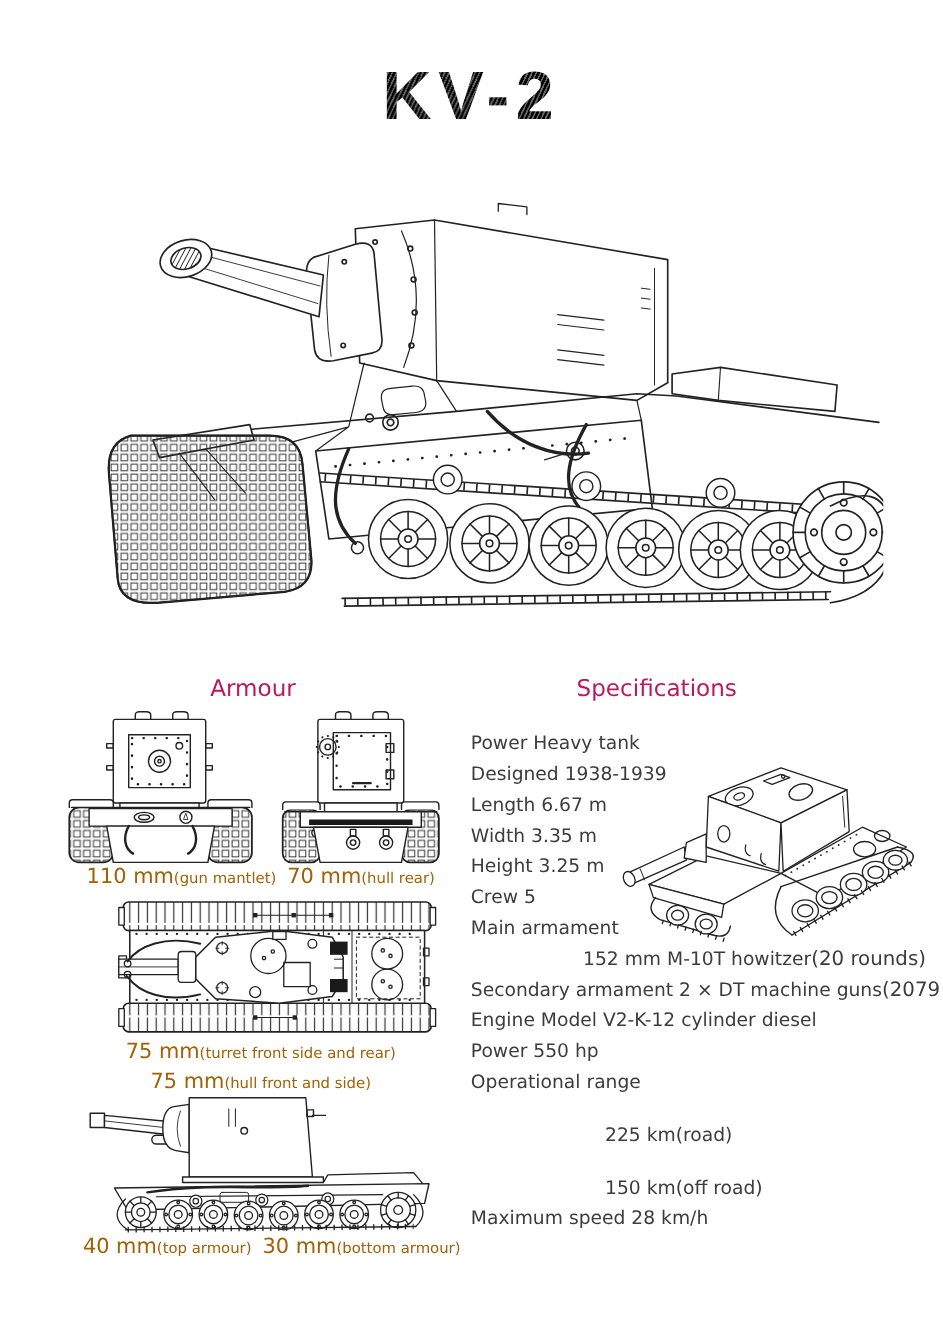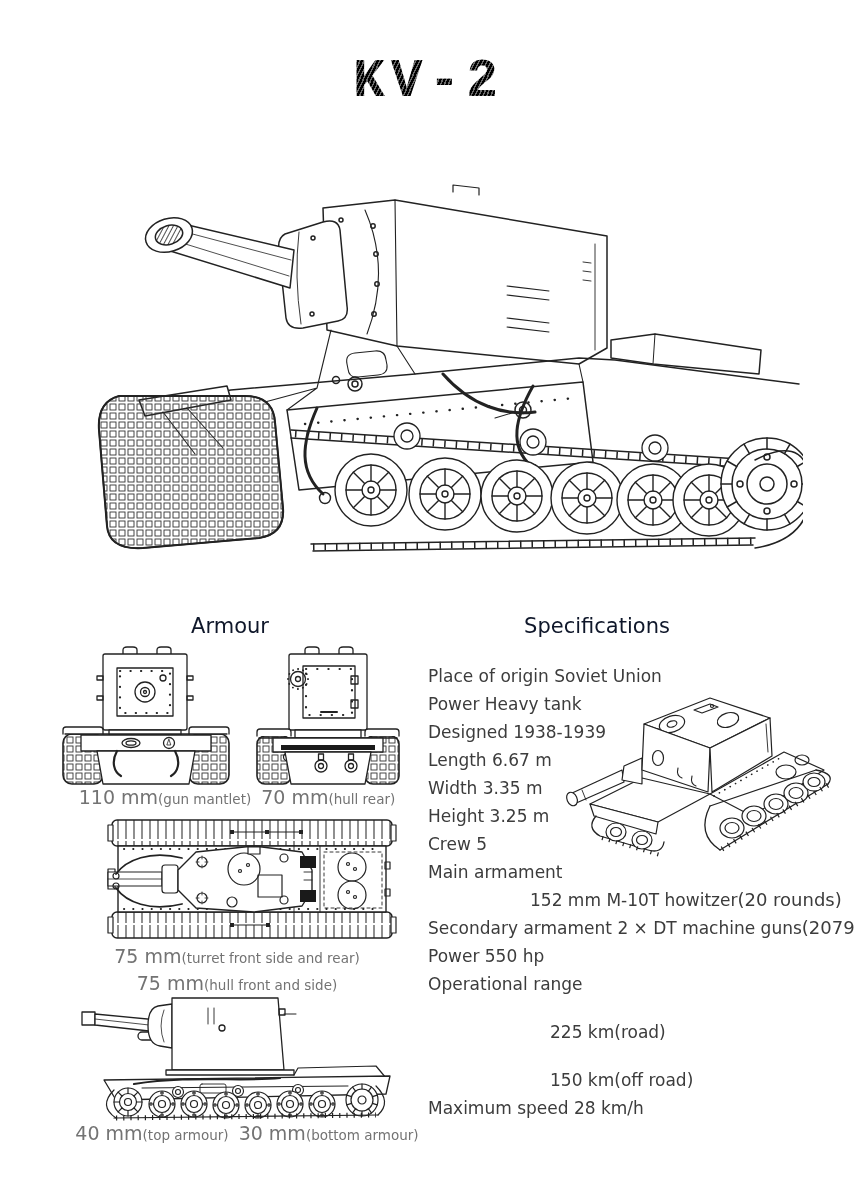--- a/index.html
+++ b/index.html
@@ -1,28 +1,28 @@
 <!DOCTYPE html>
 <html><head>
 <meta charset="utf-8">
 <style>
   html,body{margin:0;padding:0;background:#fff;}
   .page{position:relative;width:857px;height:1200px;background:#ffffff;overflow:hidden;
         font-family:"DejaVu Sans",sans-serif;color:#3a3a3a;}
   .abs{position:absolute;}
   .title{top:52px;left:0;width:857px;text-align:center;}
-  .title-text{font-family:Liberation Mono, monospace;font-weight:bold;font-size:53px;
+  .title-text{font-family:Liberation Sans, sans-serif;font-weight:bold;font-size:62px;
               letter-spacing:6px;color:#1d1d1d;display:inline-block;}
   @supports ((-webkit-background-clip: text)) {
     .title-text{
       background-image:repeating-linear-gradient(115deg,#000 0px,#000 2.2px,#6b6b6b 2.2px,#6b6b6b 3.6px);
       -webkit-background-clip:text;background-clip:text;color:transparent;}
   }
-  .heading{font-size:21px;text-align:center;color:#0f172a;}
-  .cap{text-align:center;white-space:nowrap;color:#737373;}
+  .heading{font-size:21px;text-align:center;color:#be185d;}
+  .cap{text-align:center;white-space:nowrap;color:#a16207;}
   .cap .v{font-size:19px;}
   .cap .n{font-size:13.5px;}
   .cap .g2{margin-left:10px;}
   .cap2-line{line-height:25px;}
   .spec-list{width:430px;}
   .spec-line{font-size:17px;line-height:27px;white-space:nowrap;color:#3c3c3c;}
   .spec-line .note{font-size:18px;}
   .ind1{padding-left:102px;}
   .ind2{padding-left:122px;margin-top:20px;}
   svg{display:block;}
@@ -433,30 +433,30 @@
       <path d="M36,128 Q26,140 40,148 L88,162 Q102,166 104,154" stroke-width="1.3"></path>
       <ellipse cx="56" cy="144" rx="10" ry="9" fill="#fff"></ellipse>
         <ellipse cx="56" cy="144" rx="5.5" ry="4.5"></ellipse>
       <ellipse cx="82" cy="152" rx="10" ry="9" fill="#fff"></ellipse>
         <ellipse cx="82" cy="152" rx="5.5" ry="4.5"></ellipse>
       <path d="M42,150 L100,167" stroke-width="4" stroke-dasharray="1.2,6" stroke-linecap="butt"></path>
     </g>
   </svg>
 
   <div class="abs spec-list" style="left:428px;top:662px">
-    <div class="spec-line"><span class="t">Place of origin Soviet Union</span><span class="note"></span></div>
     <div class="spec-line"><span class="t">Power Heavy tank</span><span class="note"></span></div>
     <div class="spec-line"><span class="t">Designed 1938-1939</span><span class="note"></span></div>
     <div class="spec-line"><span class="t">Length 6.67 m</span><span class="note"></span></div>
     <div class="spec-line"><span class="t">Width 3.35 m</span><span class="note"></span></div>
     <div class="spec-line"><span class="t">Height 3.25 m</span><span class="note"></span></div>
     <div class="spec-line"><span class="t">Crew 5</span><span class="note"></span></div>
     <div class="spec-line"><span class="t">Main armament</span><span class="note"></span></div>
     <div class="spec-line ind1"><span class="t">152 mm M-10T howitzer</span><span class="note">(20 rounds)</span></div>
     <div class="spec-line"><span class="t">Secondary armament 2 × DT machine guns</span><span class="note">(2079 rounds)</span></div>
+    <div class="spec-line"><span class="t">Engine Model V2-K-12 cylinder diesel</span><span class="note"></span></div>
     <div class="spec-line"><span class="t">Power 550 hp</span><span class="note"></span></div>
     <div class="spec-line"><span class="t">Operational range</span><span class="note"></span></div>
     <div class="spec-line ind2"><span class="t">225 km(road)</span><span class="note"></span></div>
     <div class="spec-line ind2"><span class="t">150 km(off road)</span><span class="note"></span></div>
     <div class="spec-line"><span class="t">Maximum speed 28 km/h</span><span class="note"></span></div>
   </div>
 
 </div>
 
 </body></html>

